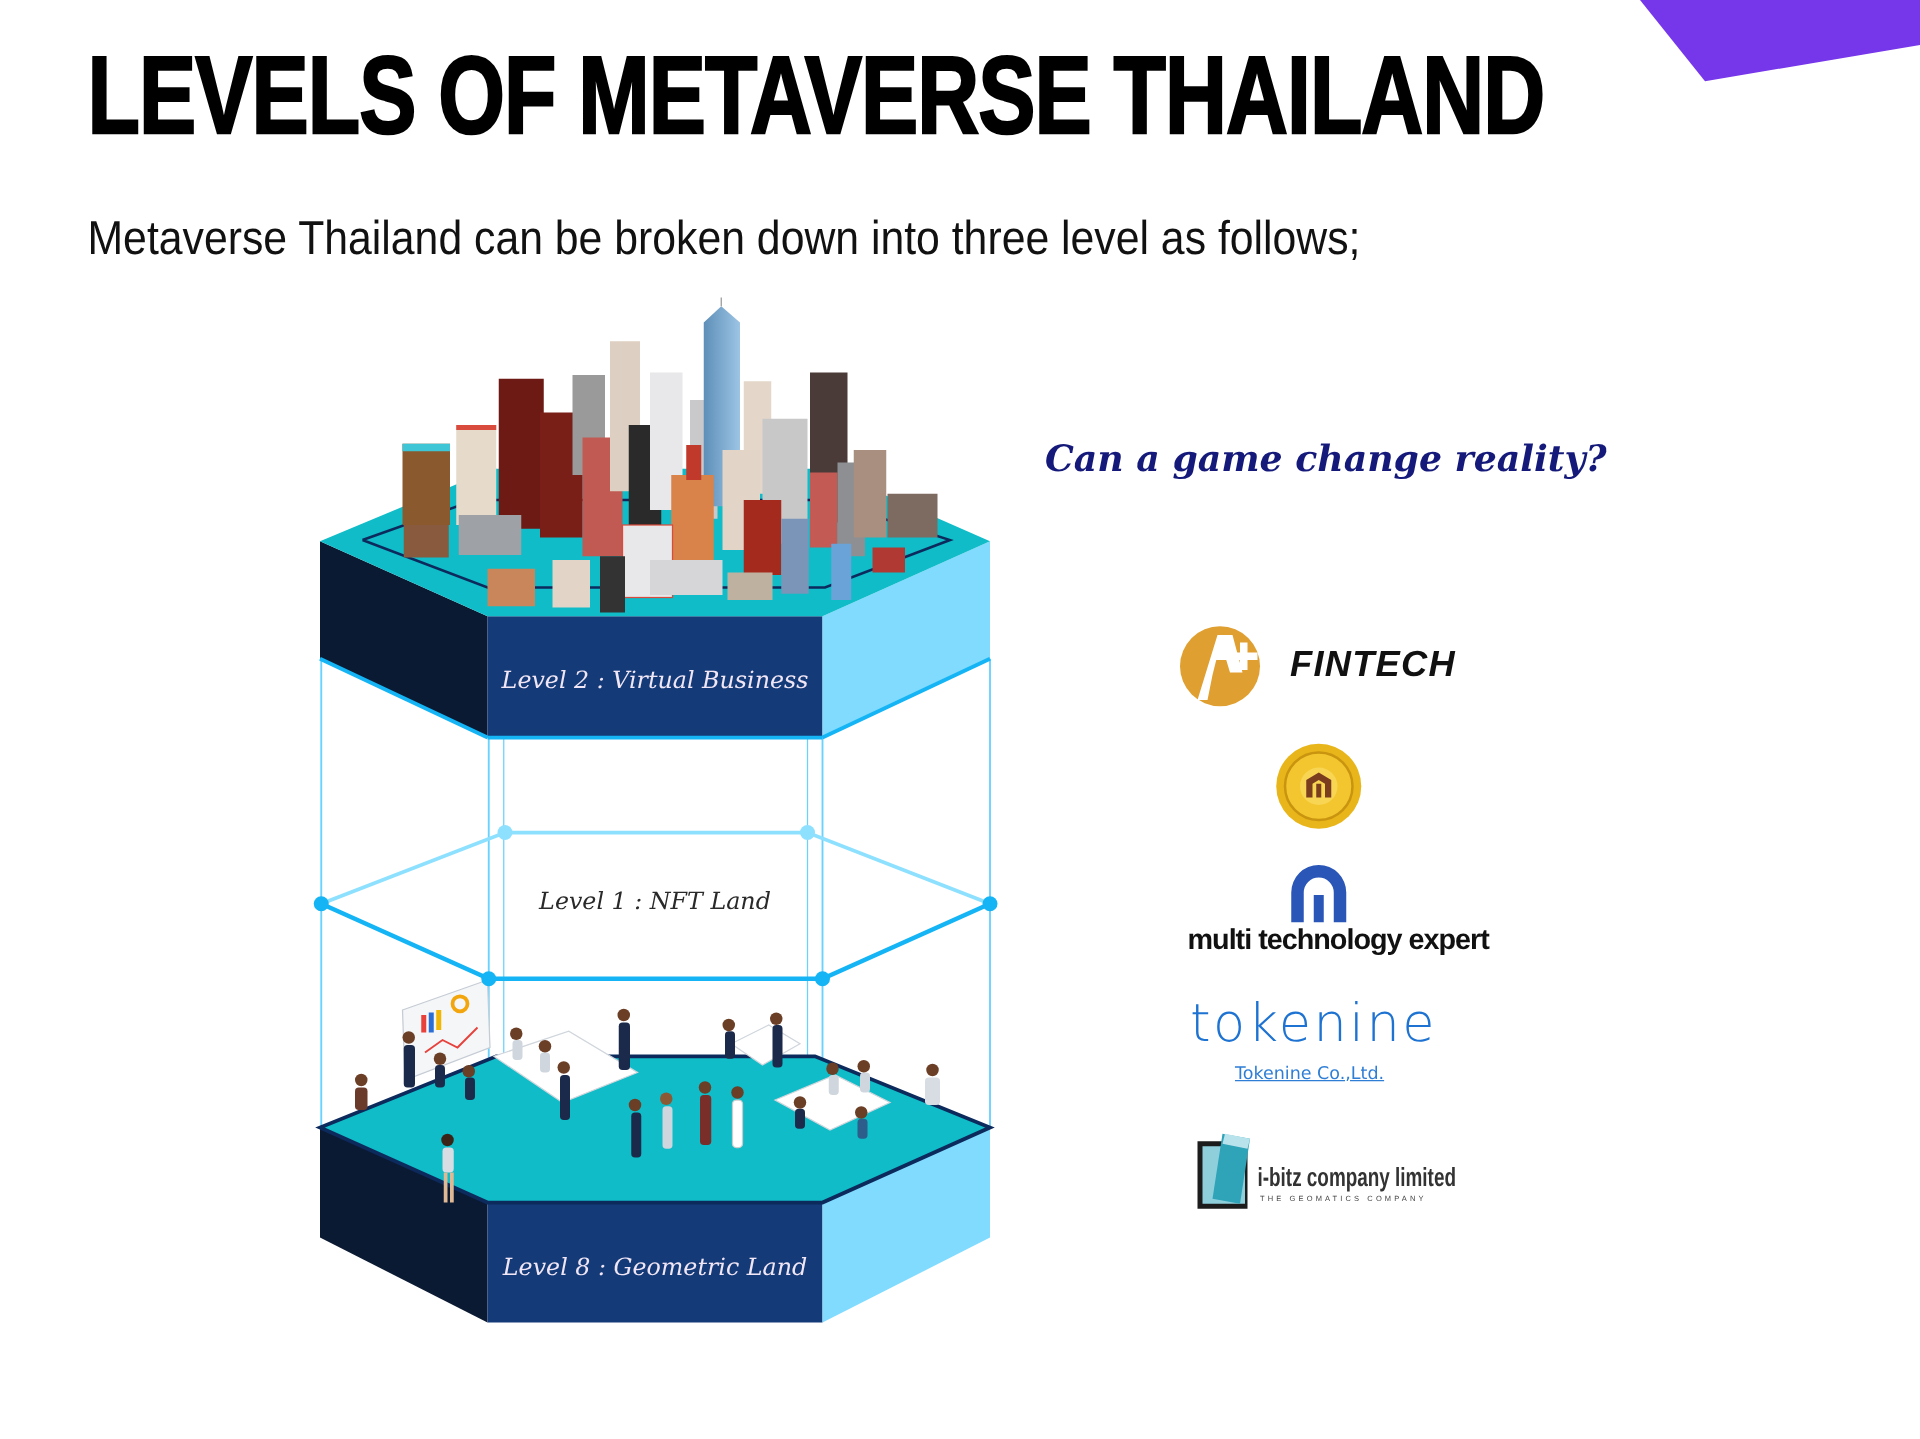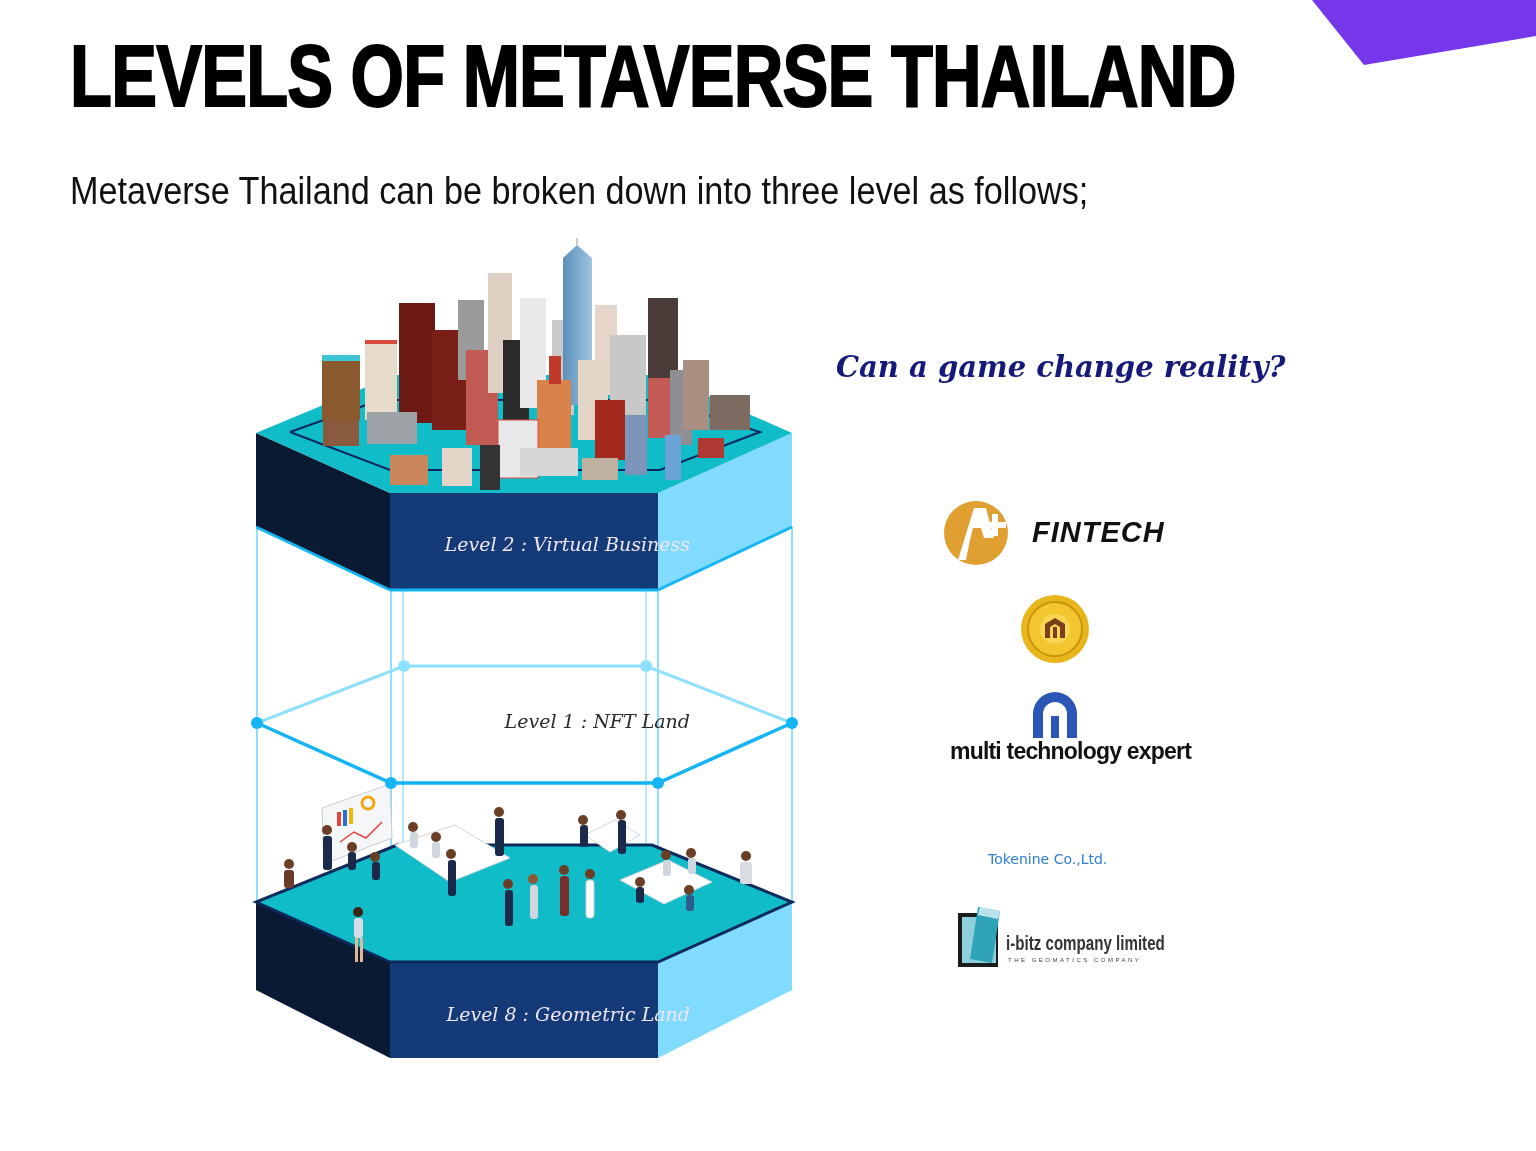--- a/index.html
+++ b/index.html
@@ -13,21 +13,21 @@
     -webkit-text-stroke: 2px #000;
   }
   .subtitle {
     position: absolute; left: 70px; top: 170px; margin: 0;
     font-family: "Liberation Sans", sans-serif; font-size: 38px; color: #111;
     transform: scaleX(0.9); transform-origin: left top; white-space: nowrap; font-weight: 400;
   }
   .diagram { position: absolute; left: 0; top: 0; width: 1536px; height: 1151px; }
   .level-label {
     position: absolute; font-family: "DejaVu Serif", serif; font-style: italic;
-    font-size: 19px; white-space: nowrap; text-align: right; padding-left: 32px;
+    font-size: 19px; white-space: nowrap; text-align: center;
   }
   .level-label.dark-bg { color: #f0e6f5; }
   .level-label.light-bg { color: #2a2a2a; }
   .tagline {
     position: absolute; left: 836px; top: 350px; margin: 0;
     font-family: "DejaVu Serif", serif; font-style: italic; font-weight: 700;
     font-size: 29px; color: #14197a; white-space: nowrap;
   }
   .logo { position: absolute; }
   .afintech-text { font-family: "Liberation Sans", sans-serif; font-style: italic; font-weight: 900; font-size: 29px; color: #111; letter-spacing: 1px; margin-left: 28px; }
@@ -224,21 +224,22 @@
 
 <div class="logo" style="left:948px; top:692px; width:216px; height:70px;">
   <svg width="48" height="46" viewBox="0 0 48 46" style="position:absolute; left:83px; top:0;">
     <path d="M2 46 V22 A22 22 0 0 1 46 22 V46 H36 V22 A12 12 0 0 0 12 22 V46 Z" fill="#2a56b8"></path>
     <rect x="20" y="24" width="8" height="22" fill="#2a56b8"></rect>
   </svg>
   <span class="mte-text" style="position:absolute; left:2px; top:46px;">multi technology expert</span>
 </div>
 
 <div class="logo" style="left:952px; top:794px; width:212px; height:74px;">
-  <span class="tokenine-sub" style="position:absolute; left:36px; top:57px;">Tokenine Co.,Ltd.</span>
+  <span class="tokenine-text" style="position:absolute; left:0; top:0;">tokenine</span>
+  <span class="tokenine-sub" style="position:absolute; left:36px; top:57px;text-decoration:underline;">Tokenine Co.,Ltd.</span>
 </div>
 
 <div class="logo" style="left:956px; top:905px; width:200px; height:64px;">
   <svg width="50" height="64" viewBox="0 0 50 64" style="position:absolute; left:0; top:0;">
     <rect x="2" y="8" width="40" height="54" fill="#1c1c1c"></rect>
     <rect x="6" y="12" width="34" height="46" fill="#8fcfdc"></rect>
     <polygon points="22,2 44,6 36,58 14,54" fill="#2fa3b8"></polygon>
     <polygon points="24,2 44,6 42,14 22,10" fill="#b9e3ec"></polygon>
   </svg>
   <span class="ibitz-text" style="position:absolute; left:50px; top:26px;">i-bitz company limited</span>

